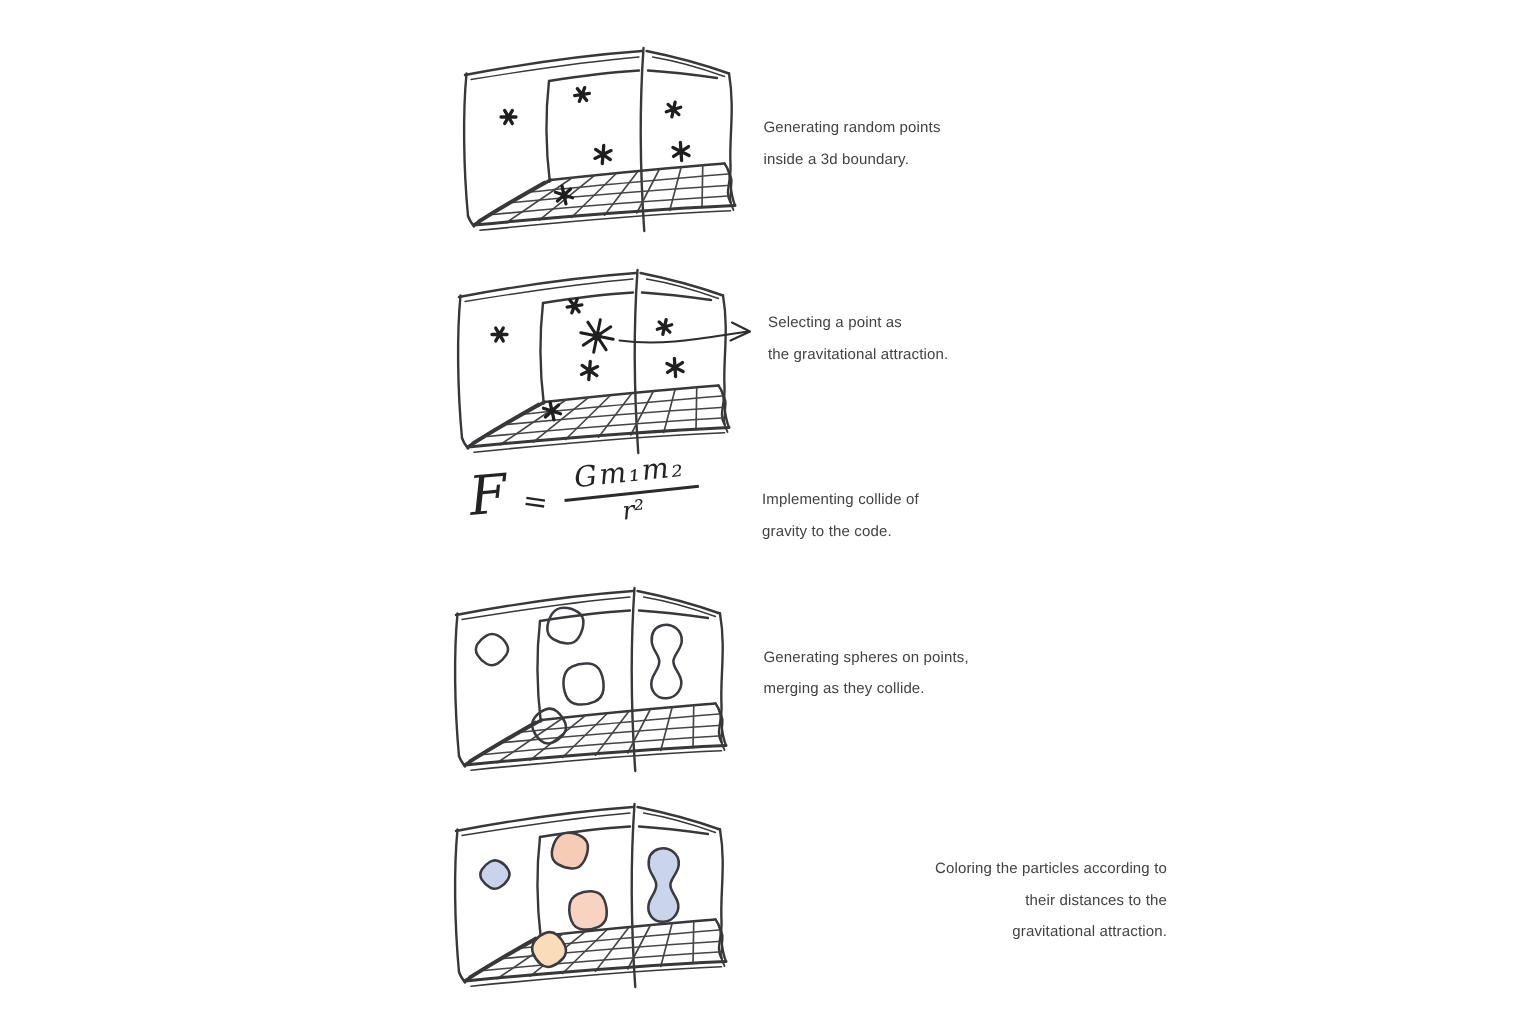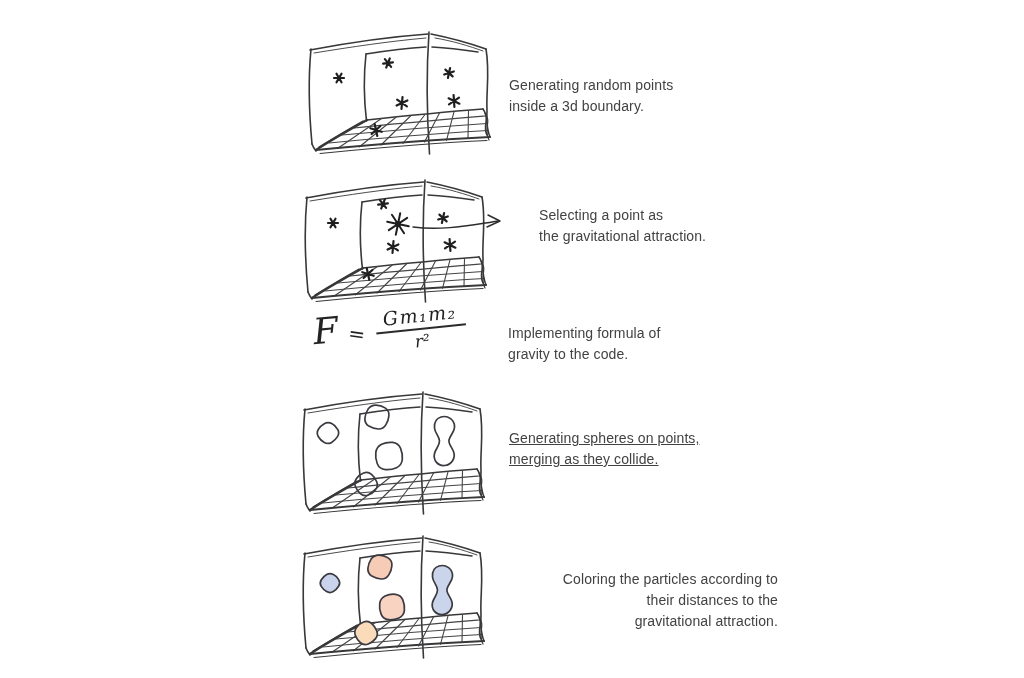--- a/index.html
+++ b/index.html
@@ -3,27 +3,27 @@
 <meta charset="utf-8">
 <style>
   html,body{margin:0;padding:0;background:#ffffff;}
   .canvas{
     position:relative;width:1024px;height:678px;background:#ffffff;
     font-family:"Liberation Sans",sans-serif;overflow:hidden;
   }
   .fig{position:absolute;}
   .caption{
     position:absolute;margin:0;white-space:pre-line;
-    font-size:14px;line-height:21px;letter-spacing:.1px;
+    font-size:10px;line-height:21px;letter-spacing:.1px;
     color:#424242;font-weight:400;
   }
   #cap-0{left:509px;top:75px;width:250px;}
-  #cap-1{left:512px;top:205px;width:260px;margin-left:27px;}
+  #cap-1{left:512px;top:205px;width:260px;}
   #cap-2{left:508px;top:323px;width:250px;}
-  #cap-3{left:509px;top:428px;width:270px;text-decoration:underline;}
+  #cap-3{left:509px;top:428px;width:270px;}
   #cap-4{left:508px;top:569px;width:270px;text-align:right;}
   #fig-0{left:299px;top:30px;}
   #fig-1{left:295px;top:178px;}
   #fig-3{left:293px;top:390px;}
   #fig-4{left:293px;top:534px;}
   .star{stroke:#1f1f1f;fill:none;stroke-linecap:round;}
   .arrow{stroke:#2c2c2c;fill:none;stroke-width:1.4;stroke-linecap:round;stroke-linejoin:round;}
   .sphere{stroke:#3a3a40;stroke-width:1.7;stroke-linejoin:round;stroke-linecap:round;}
   
   .formula{
@@ -124,21 +124,21 @@
 the gravitational attraction.</p>
 
   <div class="formula">
     <span class="f-lhs">F</span>
     <span class="f-eq">=</span>
     <span class="frac">
       <span class="num">Gm₁m₂</span>
       <span class="den">r²</span>
     </span>
   </div>
-  <p id="cap-2" class="caption">Implementing formula of
+  <p id="cap-2" class="caption">Implementing collide of
 gravity to the code.</p>
 
   <svg id="fig-3" class="fig" width="215" height="140" viewBox="0 0 215 140">
     <use href="#box-skeleton"></use>
     <g class="content">
         <path d="M44.6,39.3Q46.8,43.0 44.5,46.6Q42.2,50.2 38.6,52.4Q35.0,54.5 31.3,52.5Q27.6,50.4 25.4,46.7Q23.1,43.0 25.4,39.3Q27.7,35.7 31.3,33.7Q35.0,31.7 38.7,33.6Q42.5,35.5 44.6,39.3Z" class="sphere" fill="none"></path>
         <path d="M95.9,25.7Q95.5,30.7 92.8,34.9Q90.2,39.2 85.2,39.0Q80.2,38.7 75.8,36.1Q71.5,33.4 71.9,28.3Q72.4,23.2 75.1,19.1Q77.9,15.1 82.9,15.1Q87.9,15.1 92.1,17.9Q96.4,20.7 95.9,25.7Z" class="sphere" fill="none"></path>
         <path d="M109.3,69.5Q108.7,75.3 103.5,77.7Q98.2,80.1 92.4,79.6Q86.5,79.1 84.3,73.7Q82.1,68.2 82.8,62.6Q83.5,56.9 88.6,54.3Q93.7,51.8 99.6,52.4Q105.4,53.0 107.6,58.4Q109.8,63.8 109.3,69.5Z" class="sphere" fill="none"></path>
         <path d="M82.6,99.6Q79.7,103.2 75.3,105.0Q71.0,106.8 67.4,103.7Q63.9,100.6 62.3,96.3Q60.8,92.1 63.5,88.4Q66.2,84.7 70.6,83.0Q75.0,81.3 78.5,84.4Q82.0,87.4 83.7,91.7Q85.4,96.0 82.6,99.6Z" class="sphere" fill="none"></path>
         <path d="M-3,-24 C4,-26 11,-21 10.5,-13.5 C10.2,-8.5 6,-5.5 5,-1 C4.2,3 7.5,5.5 9.5,10.5 C12,17 7.5,24 0.5,24.5 C-6.5,25 -11,19 -9.5,12.5 C-8.3,7.5 -4.5,5 -4.5,0 C-4.5,-4.5 -9,-7.5 -9.5,-13 C-10,-19 -8,-22.5 -3,-24 Z" transform="translate(151,51)" class="sphere" fill="none"></path>

